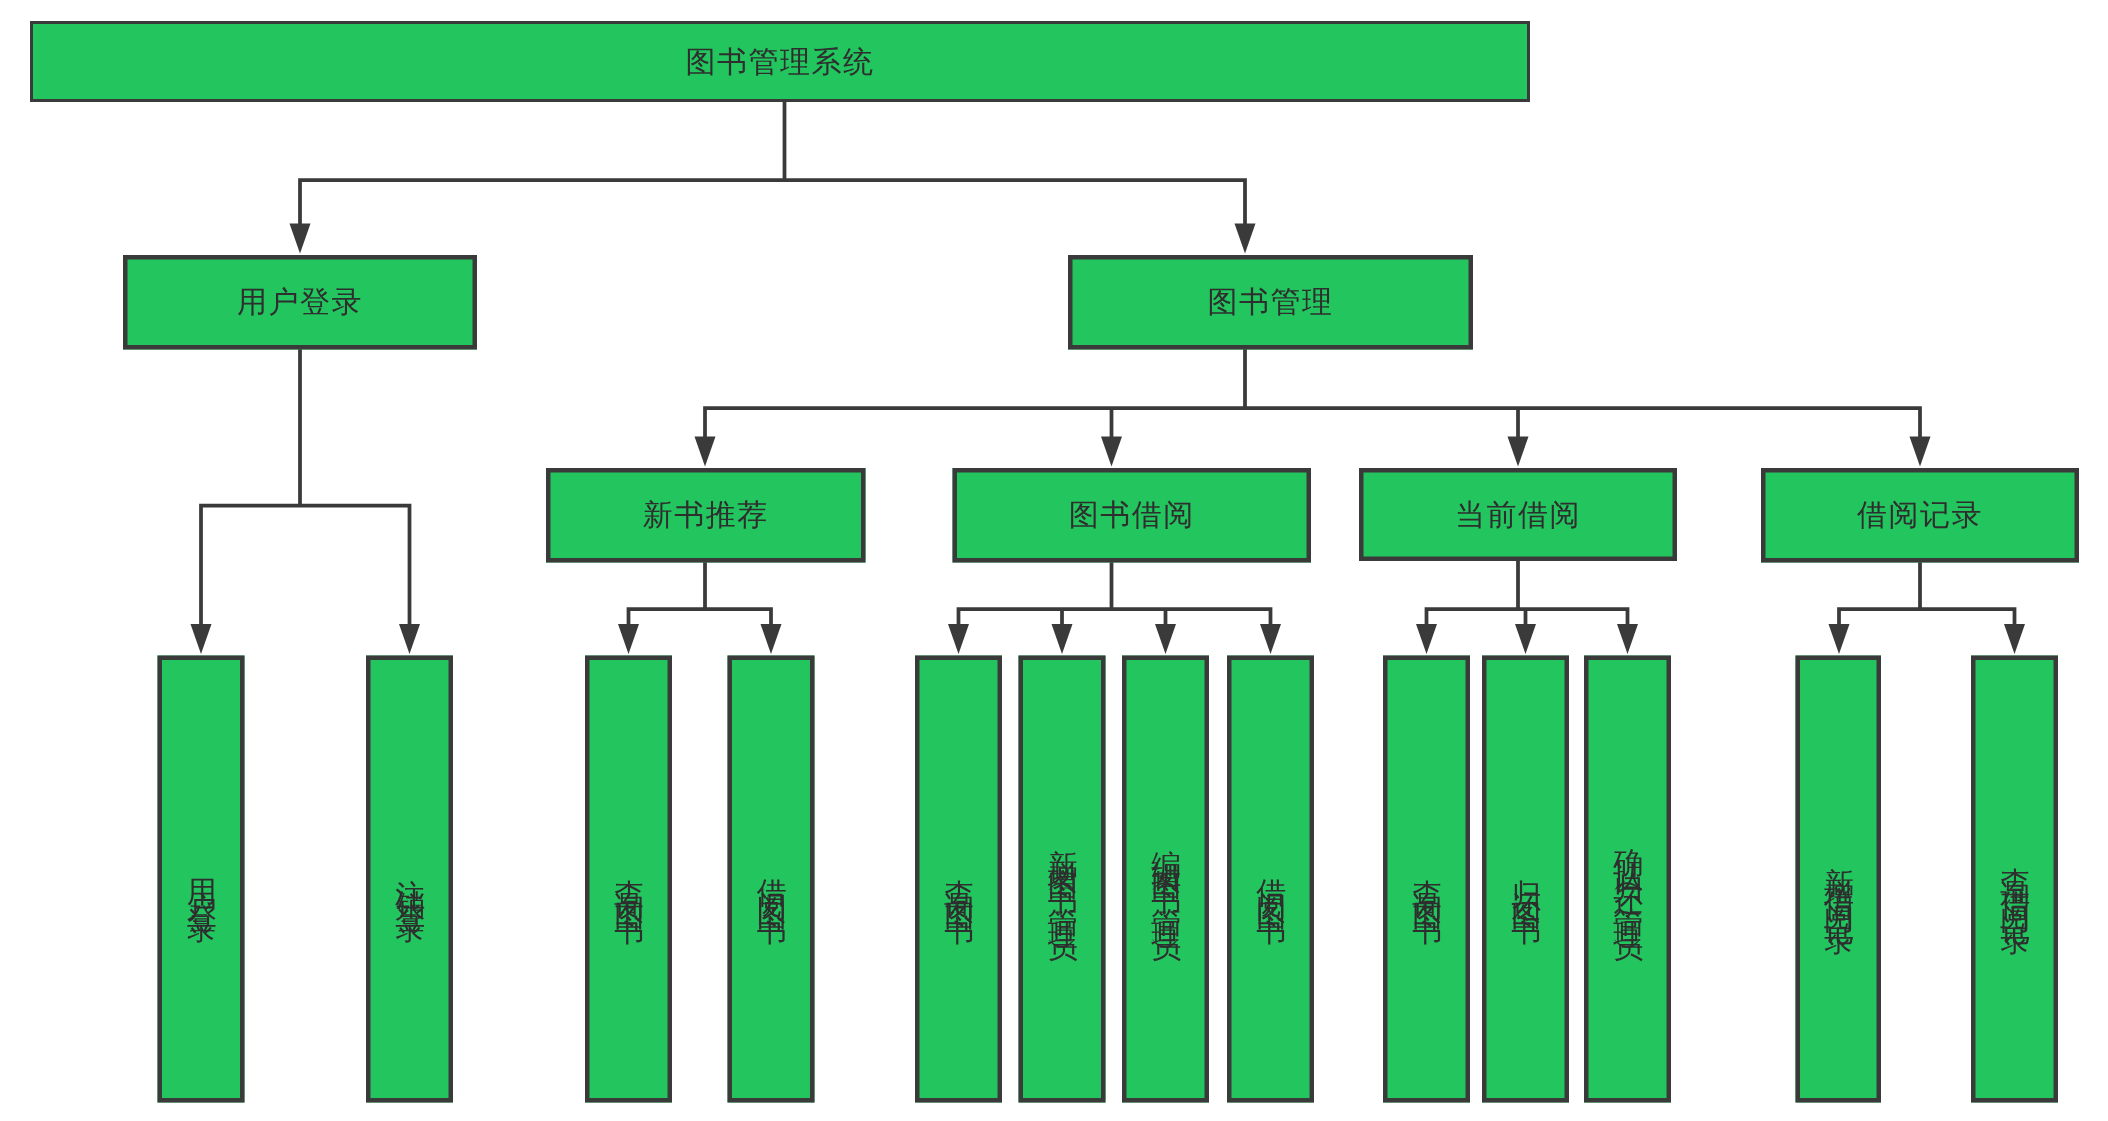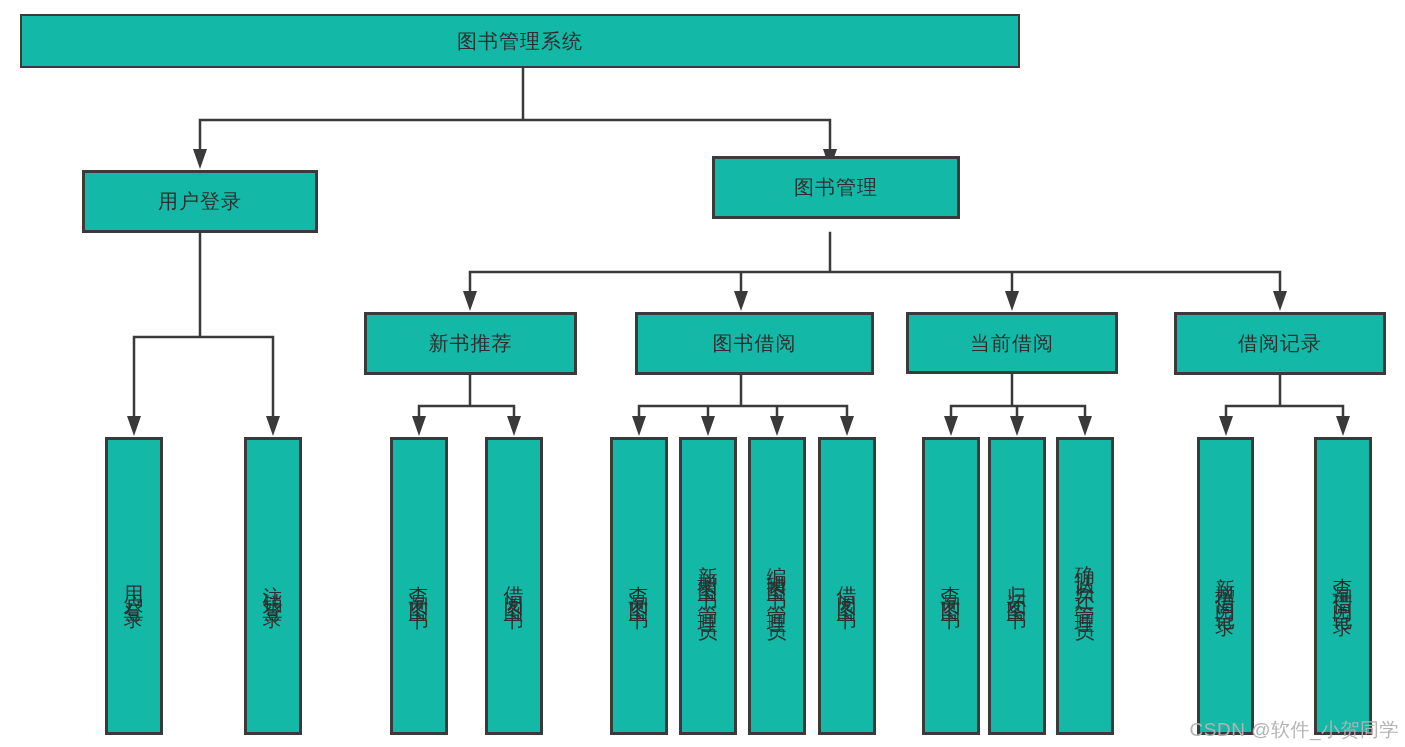--- a/index.html
+++ b/index.html
@@ -19,21 +19,21 @@
     overflow: hidden;
   }
   .stage { position: absolute; left: 0; top: 0; width: 1405px; height: 747px; }
   svg.connectors { position: absolute; left: 0; top: 0; width: 1405px; height: 747px; }
   path.edge { fill: none; stroke: var(--line); stroke-width: 2.5; stroke-linecap: square; }
   polygon.arrow { fill: var(--line); stroke: none; }
   .box {
     position: absolute;
     box-sizing: border-box;
     border: 3px solid var(--border);
-    background: #14b8a6;
+    background: #22c55e;
     display: flex;
     align-items: center;
     justify-content: center;
   }
   .root-box { border-width: 2px; }
   .h-label {
     font-size: 20px;
     letter-spacing: 1px;
     white-space: nowrap;
   }
@@ -97,21 +97,21 @@
     <polygon class="arrow" points="1336,416 1350,416 1343,436"></polygon>
   </svg>
 
   <div class="box root-box" style="left:20px; top:14px; width:1000px; height:54px;">
     <span class="h-label">图书管理系统</span>
   </div>
 
   <div class="box" style="left:82px; top:170px; width:236px; height:63px;">
     <span class="h-label">用户登录</span>
   </div>
-  <div class="box" style="left:712px; top:156px; width:248px; height:63px;">
+  <div class="box" style="left:712px; top:170px; width:270px; height:63px;">
     <span class="h-label">图书管理</span>
   </div>
 
   <div class="box" style="left:364px; top:312px; width:213px; height:63px;">
     <span class="h-label">新书推荐</span>
   </div>
   <div class="box" style="left:635px; top:312px; width:239px; height:63px;">
     <span class="h-label">图书借阅</span>
   </div>
   <div class="box" style="left:906px; top:312px; width:212px; height:62px;">
@@ -158,14 +158,13 @@
     <span class="v-label">确认归还（管理员）</span>
   </div>
 
   <div class="box" style="left:1197px; top:437px; width:57px; height:298px;">
     <span class="v-label">新增借阅记录</span>
   </div>
   <div class="box" style="left:1314px; top:437px; width:58px; height:298px;">
     <span class="v-label">查询借阅记录</span>
   </div>
 
-  <div class="watermark">CSDN @软件_小贺同学</div>
 </div>
 
 </body></html>

